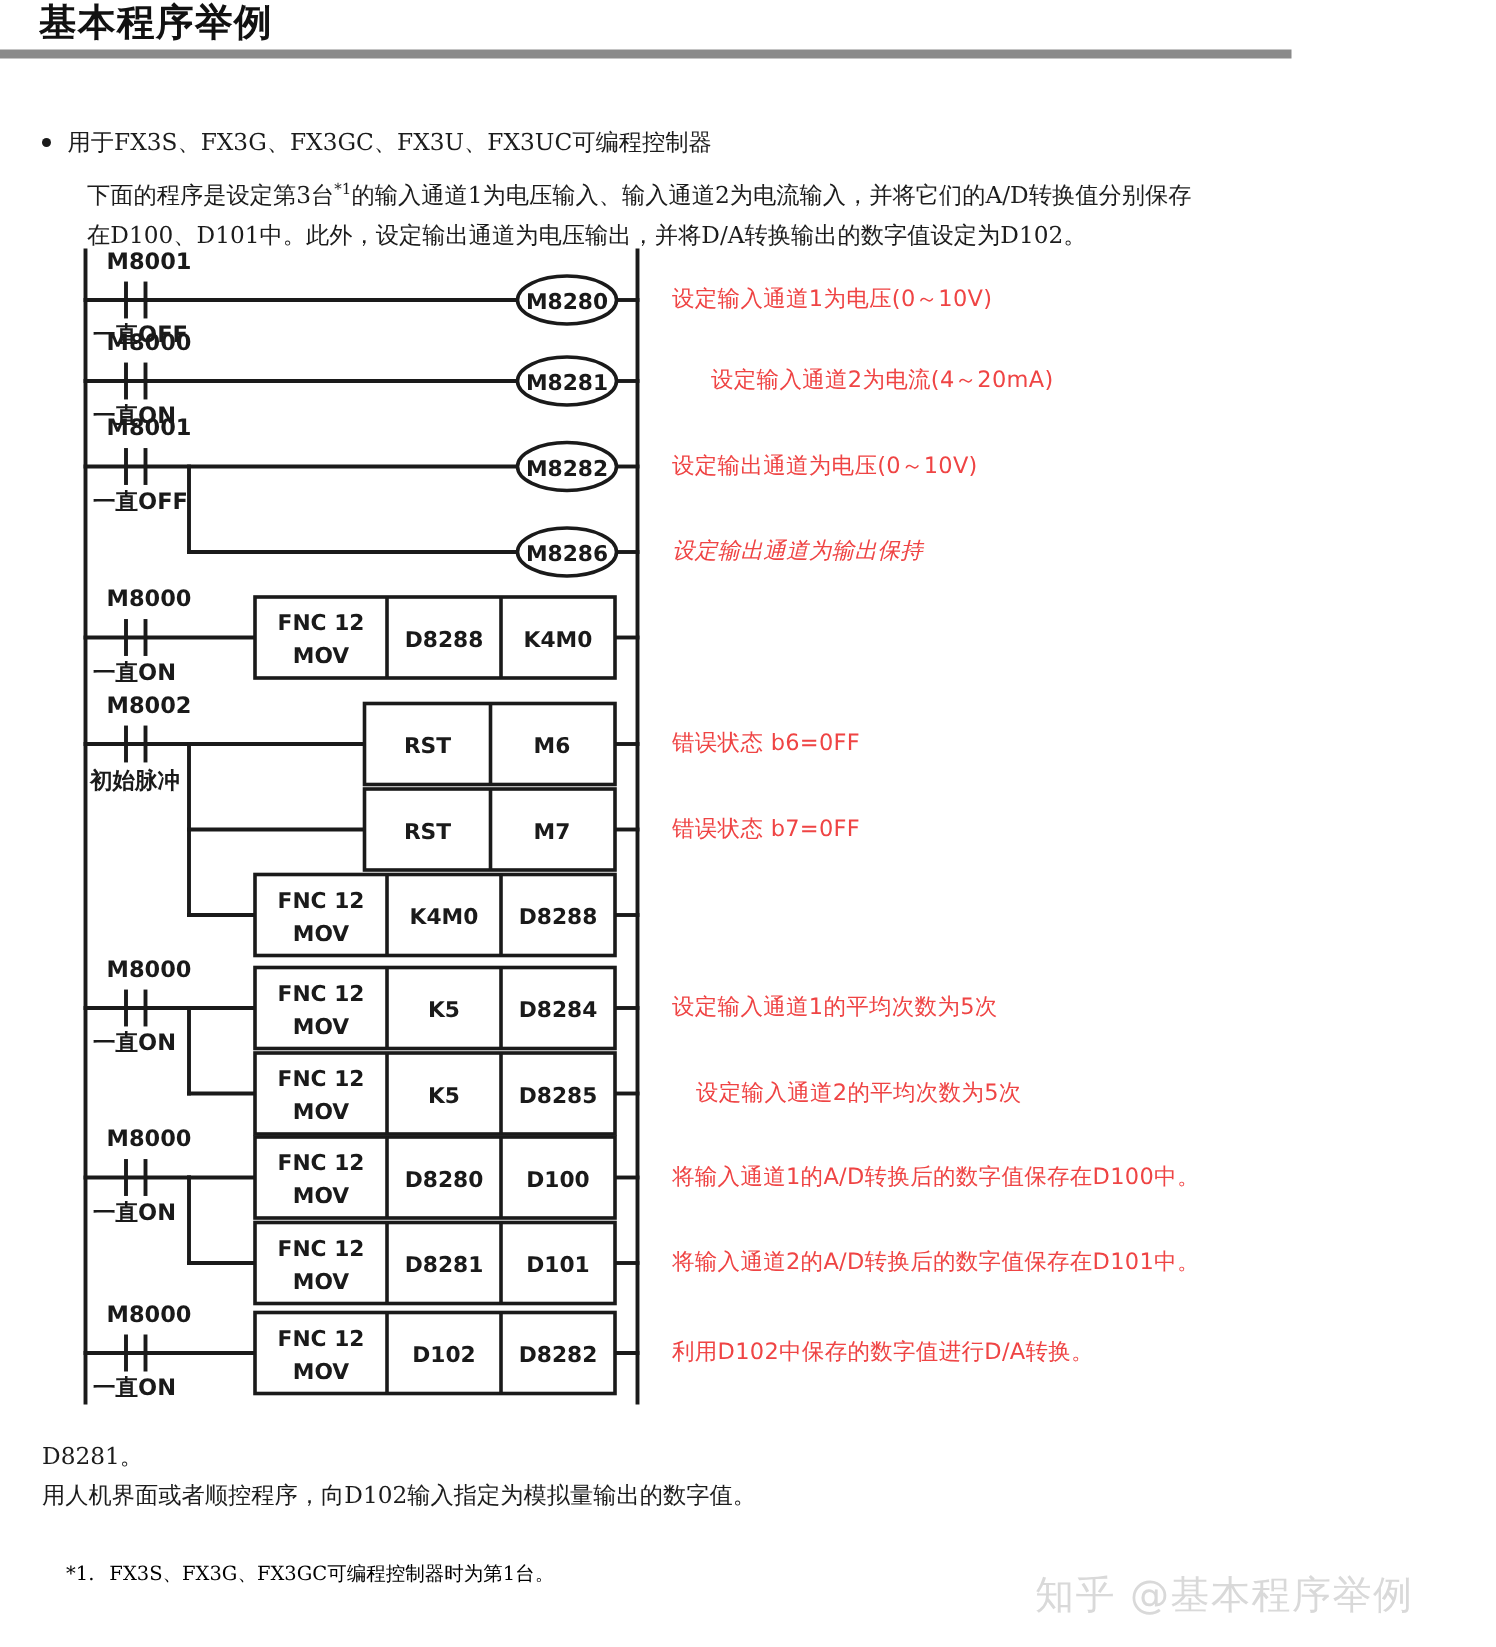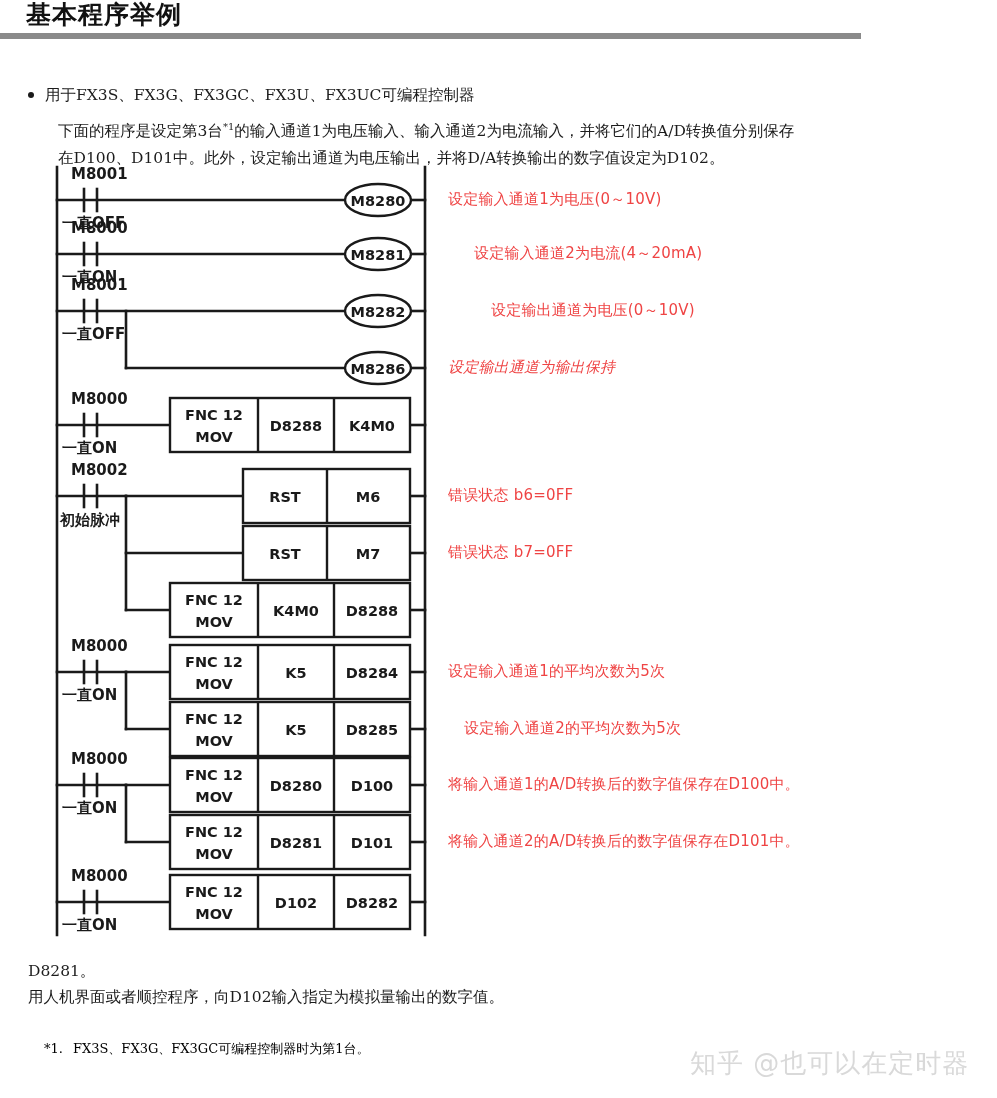--- a/index.html
+++ b/index.html
@@ -307,34 +307,35 @@
         <text x="214" y="732" font-size="14.5" font-weight="700" text-anchor="middle">FNC 12</text>
         <text x="214" y="754" font-size="14.5" font-weight="700" text-anchor="middle">MOV</text>
         <text x="296" y="743" font-size="14.5" font-weight="700" text-anchor="middle">D102</text>
         <text x="372" y="743" font-size="14.5" font-weight="700" text-anchor="middle">D8282</text>
       </g>
     </svg>
   </div>
 
   <div class="anno" style="left:448px;top:190px;">设定输入通道1为电压(0～10V)</div>
   <div class="anno" style="left:452px;top:244px;margin-left:22px;">设定输入通道2为电流(4～20mA)</div>
-  <div class="anno" style="left:448px;top:301px;margin-left:43px;">设定输出通道为电压(0～10V)</div>
+  <div class="anno" style="left:448px;top:301px;">设定输出通道为电压(0～10V)</div>
   <div class="anno" style="left:448px;top:358px;font-style:italic;">设定输出通道为输出保持</div>
 
   <div class="anno" style="left:448px;top:486px;">错误状态  b6=0FF</div>
   <div class="anno" style="left:448px;top:543px;">错误状态  b7=0FF</div>
   <div class="anno" style="left:448px;top:662px;">设定输入通道1的平均次数为5次</div>
   <div class="anno" style="left:464px;top:719px;">设定输入通道2的平均次数为5次</div>
   <div class="anno" style="left:448px;top:775px;">将输入通道1的A/D转换后的数字值保存在D100中。</div>
   <div class="anno" style="left:448px;top:832px;">将输入通道2的A/D转换后的数字值保存在D101中。</div>
+  <div class="anno" style="left:448px;top:892px;">利用D102中保存的数字值进行D/A转换。</div>
 
   <div class="footer">
     <div class="l">D8281。</div>
     <div class="l">用人机界面或者顺控程序，向D102输入指定为模拟量输出的数字值。</div>
   </div>
 
   <div class="foot-note">
     <span class="star">*1.</span><span>FX3S、FX3G、FX3GC可编程控制器时为第1台。</span>
   </div>
 
-  <div class="watermark">知乎 @也可以在定时器</div>
+  <div class="watermark">知乎 @基本程序举例</div>
 
 </div>
 
 </body></html>

